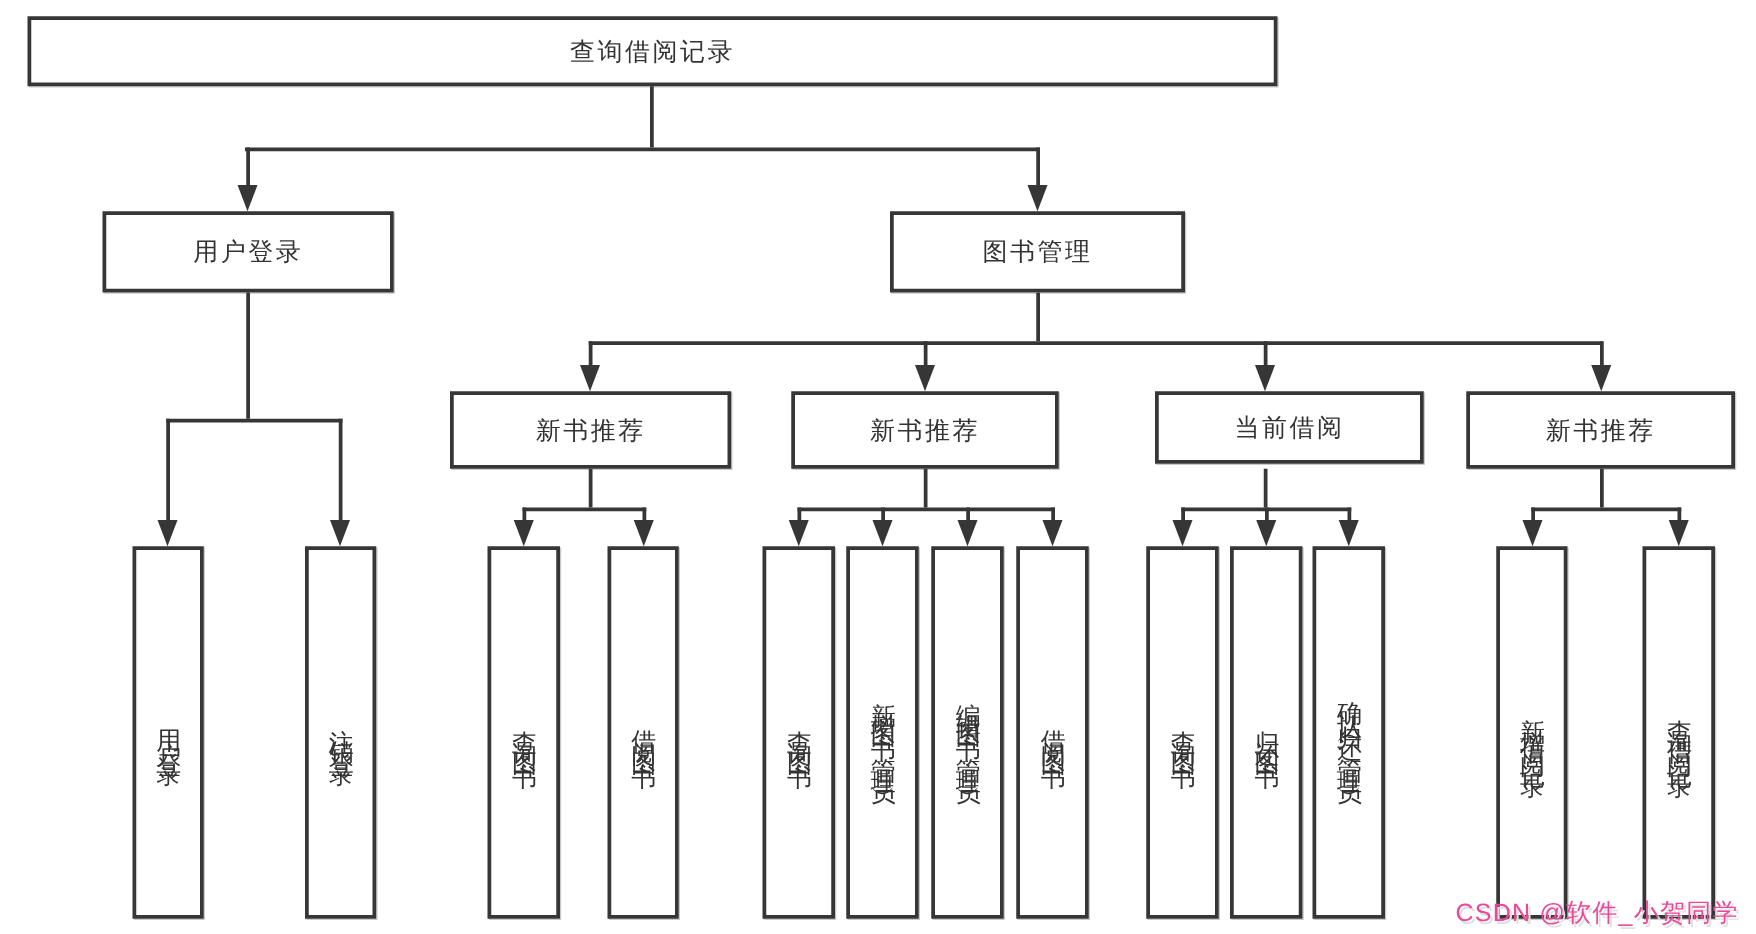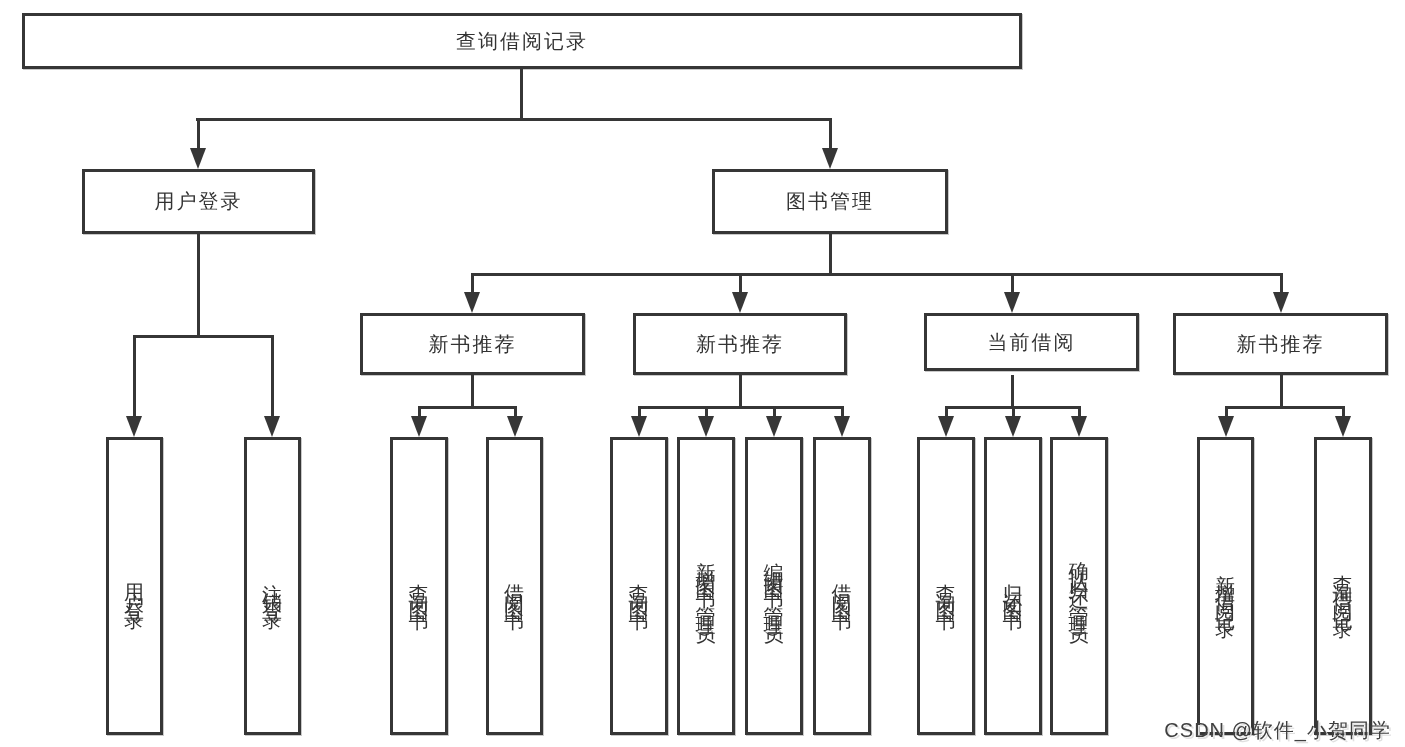--- a/index.html
+++ b/index.html
@@ -52,21 +52,21 @@
     width: 0; height: 0;
     border-left: 8px solid transparent;
     border-right: 8px solid transparent;
     border-top: 21px solid #363636;
   }
   .watermark {
     position: absolute;
     top: 717px;
     right: 14px;
     font-size: 20px;
-    color: #404040;
+    color: #ec4899;
     text-shadow: 2px 2px 0 #e0e0e0;
     letter-spacing: 1px;
     white-space: nowrap;
   }
 </style>
 </head>
 <body>
 
 <div class="canvas">
 

